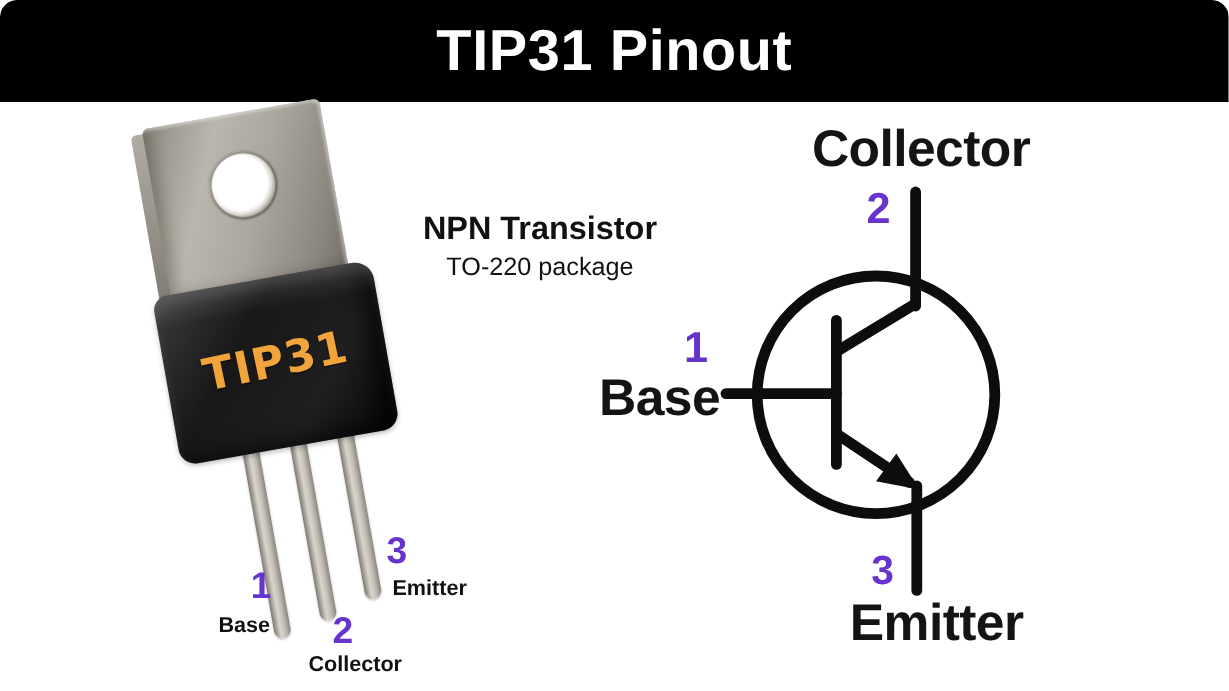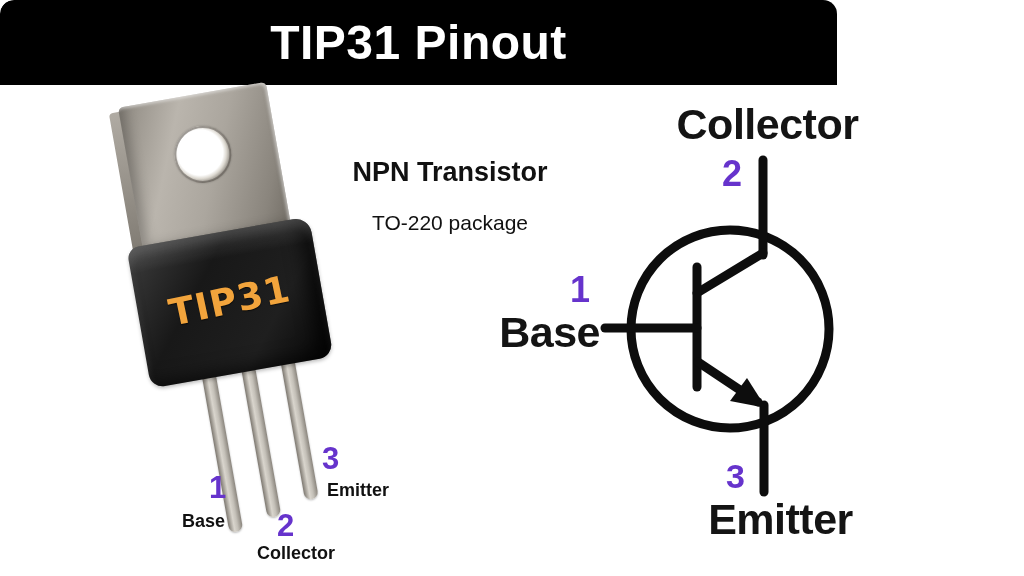--- a/index.html
+++ b/index.html
@@ -3,21 +3,21 @@
 <meta charset="utf-8">
 <style>
   html,body{margin:0;padding:0;background:#ffffff;}
   .page{
     position:relative;width:1024px;height:576px;background:#ffffff;
     overflow:hidden;font-family:"Liberation Sans",sans-serif;
     border-radius:14px 14px 0 0;
   }
   
   .header-bar{
-    position:absolute;left:0;top:0;width:837px;height:85px;
+    position:absolute;left:0;top:0;width:1024px;height:85px;
     background:#000000;display:flex;align-items:center;justify-content:center;
     border-radius:14px 14px 0 0;
   }
   .header-title{
     color:#ffffff;font-size:48px;font-weight:800;letter-spacing:.5px;
   }
   
   .transistor{
     position:absolute;left:128px;top:92px;width:200px;height:450px;
     transform:rotate(-10deg);transform-origin:100px 225px;
@@ -67,21 +67,21 @@
   .leg-3{left:144px;height:141px;}
   
   .pin-num{
     position:absolute;color:#6633cc;font-weight:700;line-height:1;
   }
   .photo-num{font-size:31px;}
   .photo-pin-label{
     position:absolute;color:#111111;font-size:18px;font-weight:700;line-height:1;
   }
   .desc-line1{
-    position:absolute;left:320px;top:159px;width:260px;text-align:center;
+    position:absolute;left:320px;top:177px;width:260px;text-align:center;
     font-size:27px;font-weight:700;color:#111111;line-height:1;
   }
   .desc-line2{
     position:absolute;left:320px;top:212px;width:260px;text-align:center;
     font-size:21px;font-weight:400;color:#111111;line-height:1;
   }
   
   .schematic-svg{position:absolute;left:590px;top:95px;}
   .sch-label{
     position:absolute;color:#141414;font-size:43px;font-weight:600;

